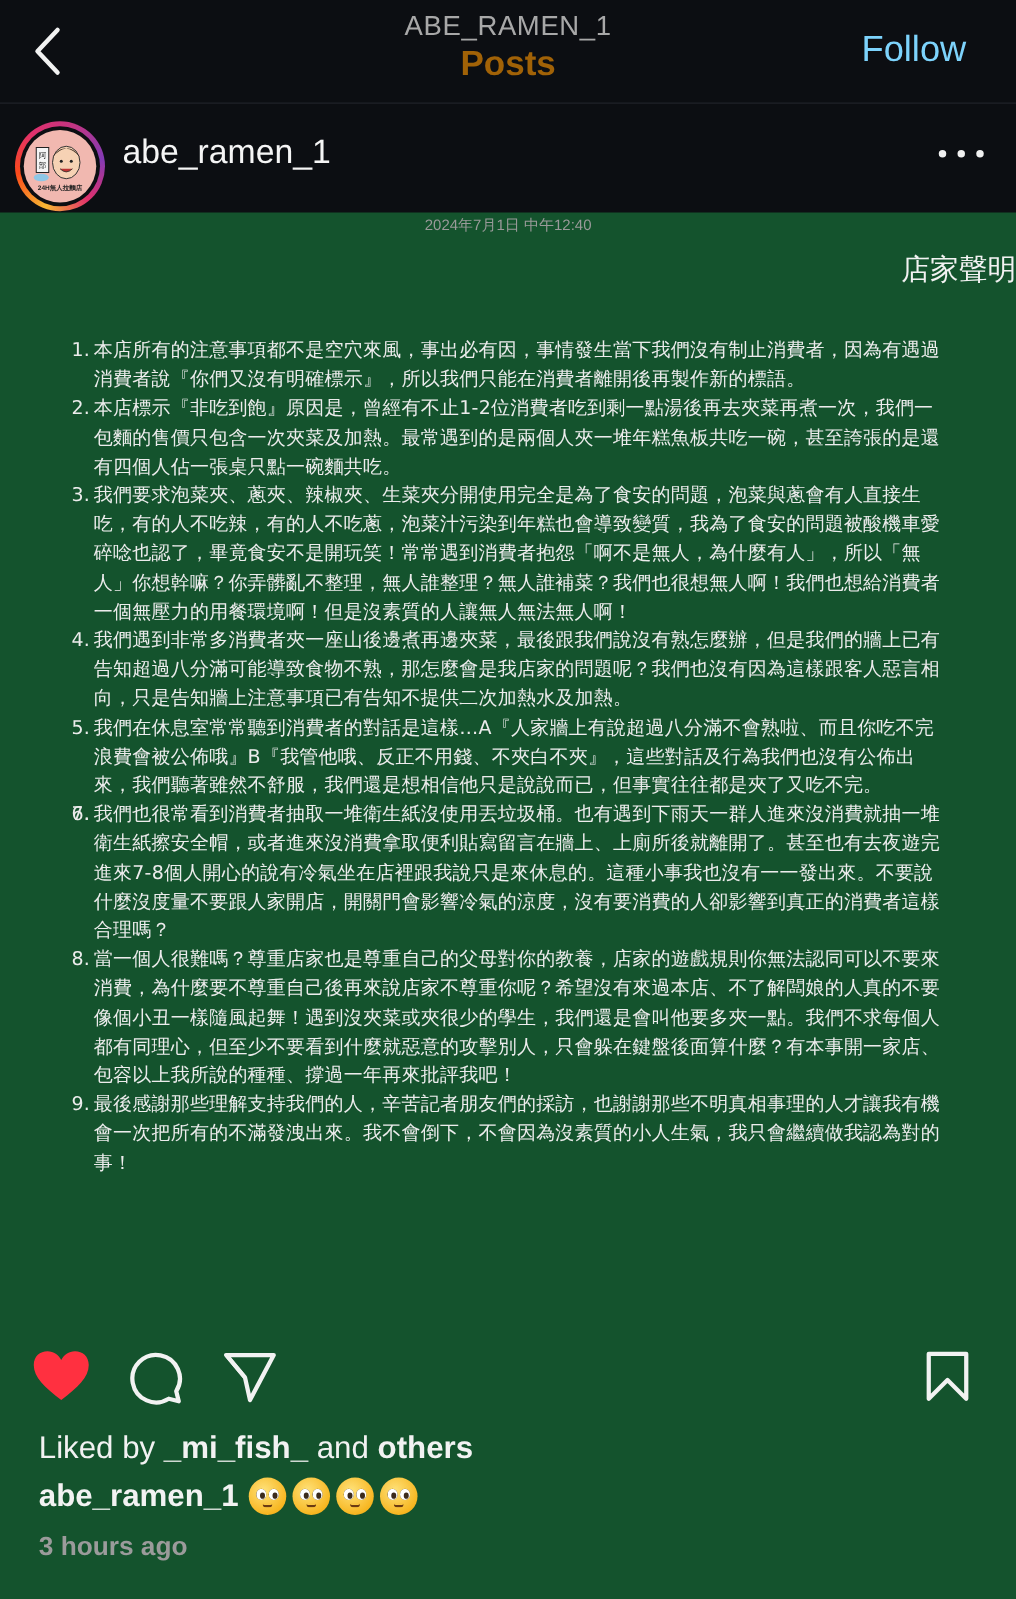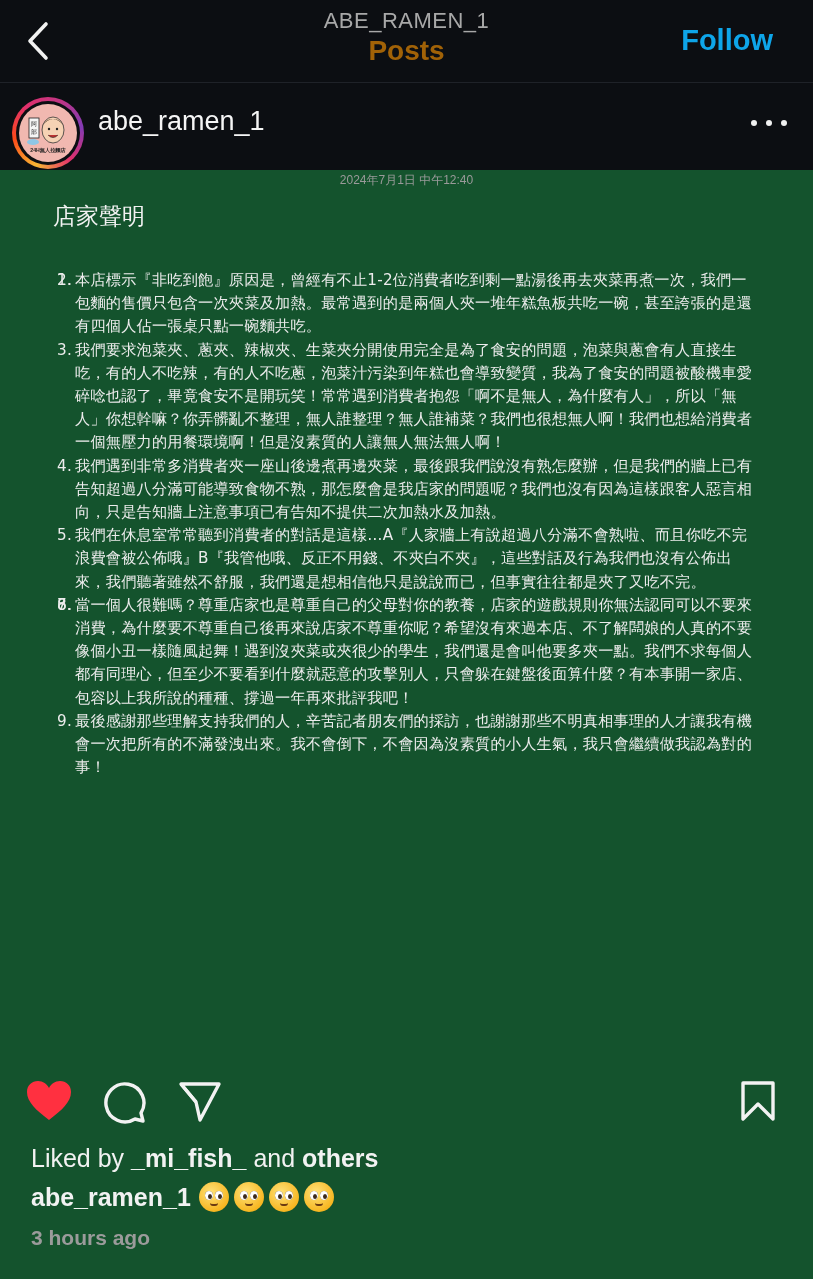--- a/index.html
+++ b/index.html
@@ -17,21 +17,21 @@
     position: absolute; left: 18px; top: 18px; width: 40px; height: 46px;
     display: flex; align-items: center; justify-content: center; cursor: pointer;
   }
   .titles {
     position: absolute; left: 0; right: 0; top: 8px; text-align: center;
   }
   .acct-title { font-size: 22px; color: #a8a8a8; letter-spacing: 0.5px; line-height: 26px; }
   .page-title { font-size: 28px; font-weight: bold; color: #a16207; line-height: 34px; }
   .follow {
     position: absolute; right: 40px; top: 24px;
-    font-size: 29px; font-weight: bold; color: #0ea5e9; cursor: pointer;
+    font-size: 29px; font-weight: normal; color: #7dd3fc; cursor: pointer;
   }
 
   .post-header {
     position: relative; height: 87px; width: 813px;
   }
   .avatar-ring {
     position: absolute; left: 12px; top: 14px; width: 72px; height: 72px; border-radius: 50%;
     background: conic-gradient(from 200deg, #f7b733, #fc4a1a, #e1306c, #c13584, #833ab4, #e1306c, #f7b733);
     padding: 4px;
   }
@@ -53,20 +53,21 @@
 
   .post-image {
     position: absolute; left: 0; top: 170px; width: 813px; height: 1148px; background: #14532d;
   }
   .timestamp {
     text-align: center; font-size: 12px; color: #9a9a9a; margin-top: 3px; line-height: 14px;
   }
   .statement-title {
     font-size: 23px; color: #f2f2f2; margin-left: 53px; margin-top: 14px; line-height: 30px;
     font-family: "DejaVu Sans", sans-serif;
+    text-align: right;
   }
   ol.statement {
     list-style: none; margin-top: 38px; padding-left: 0;
   }
   ol.statement li {
     position: relative; padding-left: 75px; padding-right: 60px;
     font-size: 15.2px; line-height: 23.2px; color: #ececec;
     font-family: "DejaVu Sans", sans-serif;
     letter-spacing: 0.2px;
   }
@@ -149,27 +150,27 @@
     <span></span>
     <span></span>
     <span></span>
   </div>
 </div>
 
 <div class="post-image">
   <div class="timestamp">2024年7月1日 中午12:40</div>
   <div class="statement-title">店家聲明</div>
   <ol class="statement">
-    <li><span class="num">1.</span></li>
+    <li><span class="num">1.</span><span>本店所有的注意事項都不是空穴來風，事出必有因，事情發生當下我們沒有制止消費者，因為有遇過消費者說『你們又沒有明確標示』，所以我們只能在消費者離開後再製作新的標語。</span></li>
     <li><span class="num">2.</span><span>本店標示『非吃到飽』原因是，曾經有不止1-2位消費者吃到剩一點湯後再去夾菜再煮一次，我們一包麵的售價只包含一次夾菜及加熱。最常遇到的是兩個人夾一堆年糕魚板共吃一碗，甚至誇張的是還有四個人佔一張桌只點一碗麵共吃。</span></li>
     <li><span class="num">3.</span><span>我們要求泡菜夾、蔥夾、辣椒夾、生菜夾分開使用完全是為了食安的問題，泡菜與蔥會有人直接生吃，有的人不吃辣，有的人不吃蔥，泡菜汁污染到年糕也會導致變質，我為了食安的問題被酸機車愛碎唸也認了，畢竟食安不是開玩笑！常常遇到消費者抱怨「啊不是無人，為什麼有人」，所以「無人」你想幹嘛？你弄髒亂不整理，無人誰整理？無人誰補菜？我們也很想無人啊！我們也想給消費者一個無壓力的用餐環境啊！但是沒素質的人讓無人無法無人啊！</span></li>
     <li><span class="num">4.</span><span>我們遇到非常多消費者夾一座山後邊煮再邊夾菜，最後跟我們說沒有熟怎麼辦，但是我們的牆上已有告知超過八分滿可能導致食物不熟，那怎麼會是我店家的問題呢？我們也沒有因為這樣跟客人惡言相向，只是告知牆上注意事項已有告知不提供二次加熱水及加熱。</span></li>
     <li><span class="num">5.</span><span>我們在休息室常常聽到消費者的對話是這樣…A『人家牆上有說超過八分滿不會熟啦、而且你吃不完浪費會被公佈哦』B『我管他哦、反正不用錢、不夾白不夾』，這些對話及行為我們也沒有公佈出來，我們聽著雖然不舒服，我們還是想相信他只是說說而已，但事實往往都是夾了又吃不完。</span></li>
     <li><span class="num">6.</span></li>
-    <li><span class="num">7.</span></li>
+    <li><span class="num">7.</span><span>我們也很常看到消費者抽取一堆衛生紙沒使用丟垃圾桶。也有遇到下雨天一群人進來沒消費就抽一堆衛生紙擦安全帽，或者進來沒消費拿取便利貼寫留言在牆上、上廁所後就離開了。甚至也有去夜遊完進來7-8個人開心的說有冷氣坐在店裡跟我說只是來休息的。這種小事我也沒有一一發出來。不要說什麼沒度量不要跟人家開店，開關門會影響冷氣的涼度，沒有要消費的人卻影響到真正的消費者這樣合理嗎？</span></li>
     <li><span class="num">8.</span><span>當一個人很難嗎？尊重店家也是尊重自己的父母對你的教養，店家的遊戲規則你無法認同可以不要來消費，為什麼要不尊重自己後再來說店家不尊重你呢？希望沒有來過本店、不了解闆娘的人真的不要像個小丑一樣隨風起舞！遇到沒夾菜或夾很少的學生，我們還是會叫他要多夾一點。我們不求每個人都有同理心，但至少不要看到什麼就惡意的攻擊別人，只會躲在鍵盤後面算什麼？有本事開一家店、包容以上我所說的種種、撐過一年再來批評我吧！</span></li>
     <li><span class="num">9.</span><span>最後感謝那些理解支持我們的人，辛苦記者朋友們的採訪，也謝謝那些不明真相事理的人才讓我有機會一次把所有的不滿發洩出來。我不會倒下，不會因為沒素質的小人生氣，我只會繼續做我認為對的事！</span></li>
   </ol>
 </div>
 
 <div class="actions">
   <div class="act" style="left:26px;">
     <svg width="46" height="42" viewBox="0 0 46 42">
       <path d="M23 40 C 10 30, 1 22, 1 12 C 1 5, 6 1, 12 1 C 17 1, 21 4, 23 8 C 25 4, 29 1, 34 1 C 40 1, 45 5, 45 12 C 45 22, 36 30, 23 40 Z" fill="#ff3040"></path>
     </svg>

